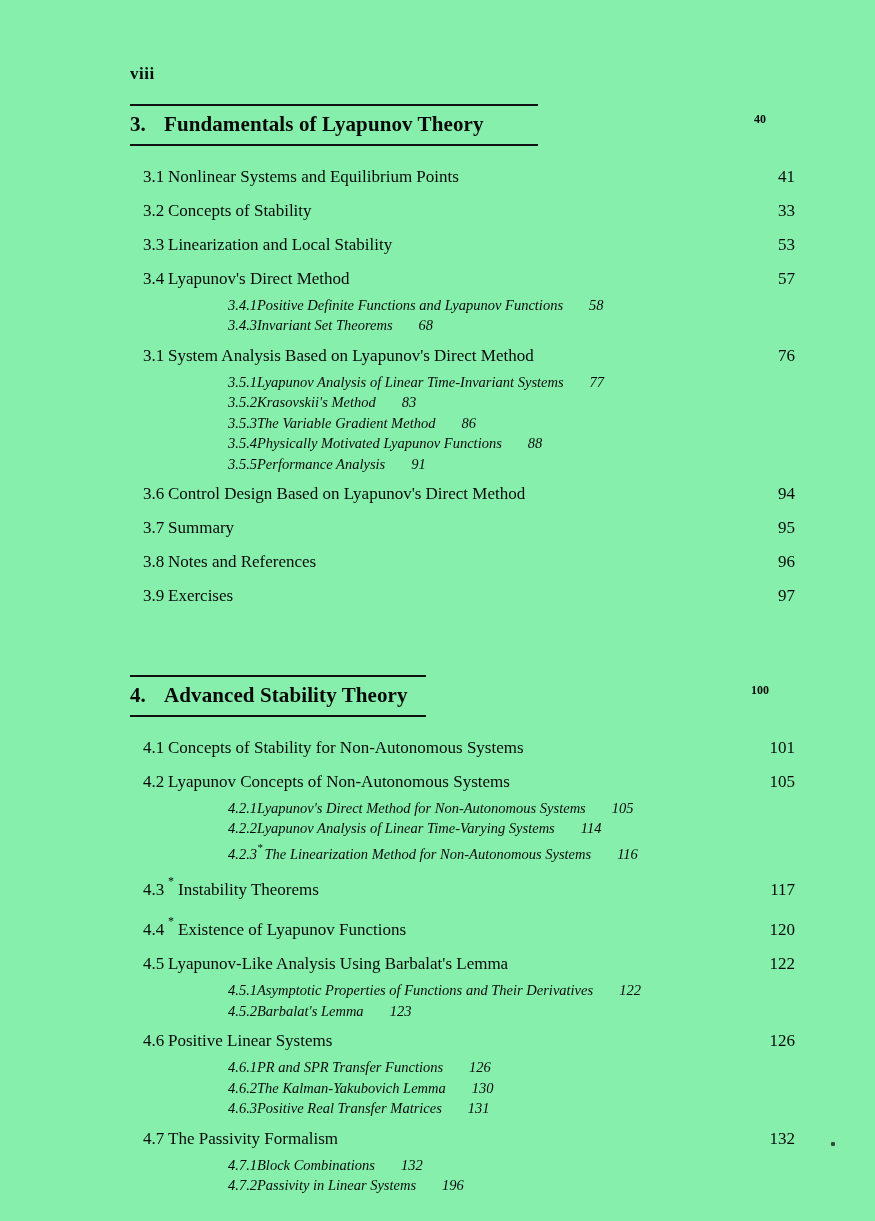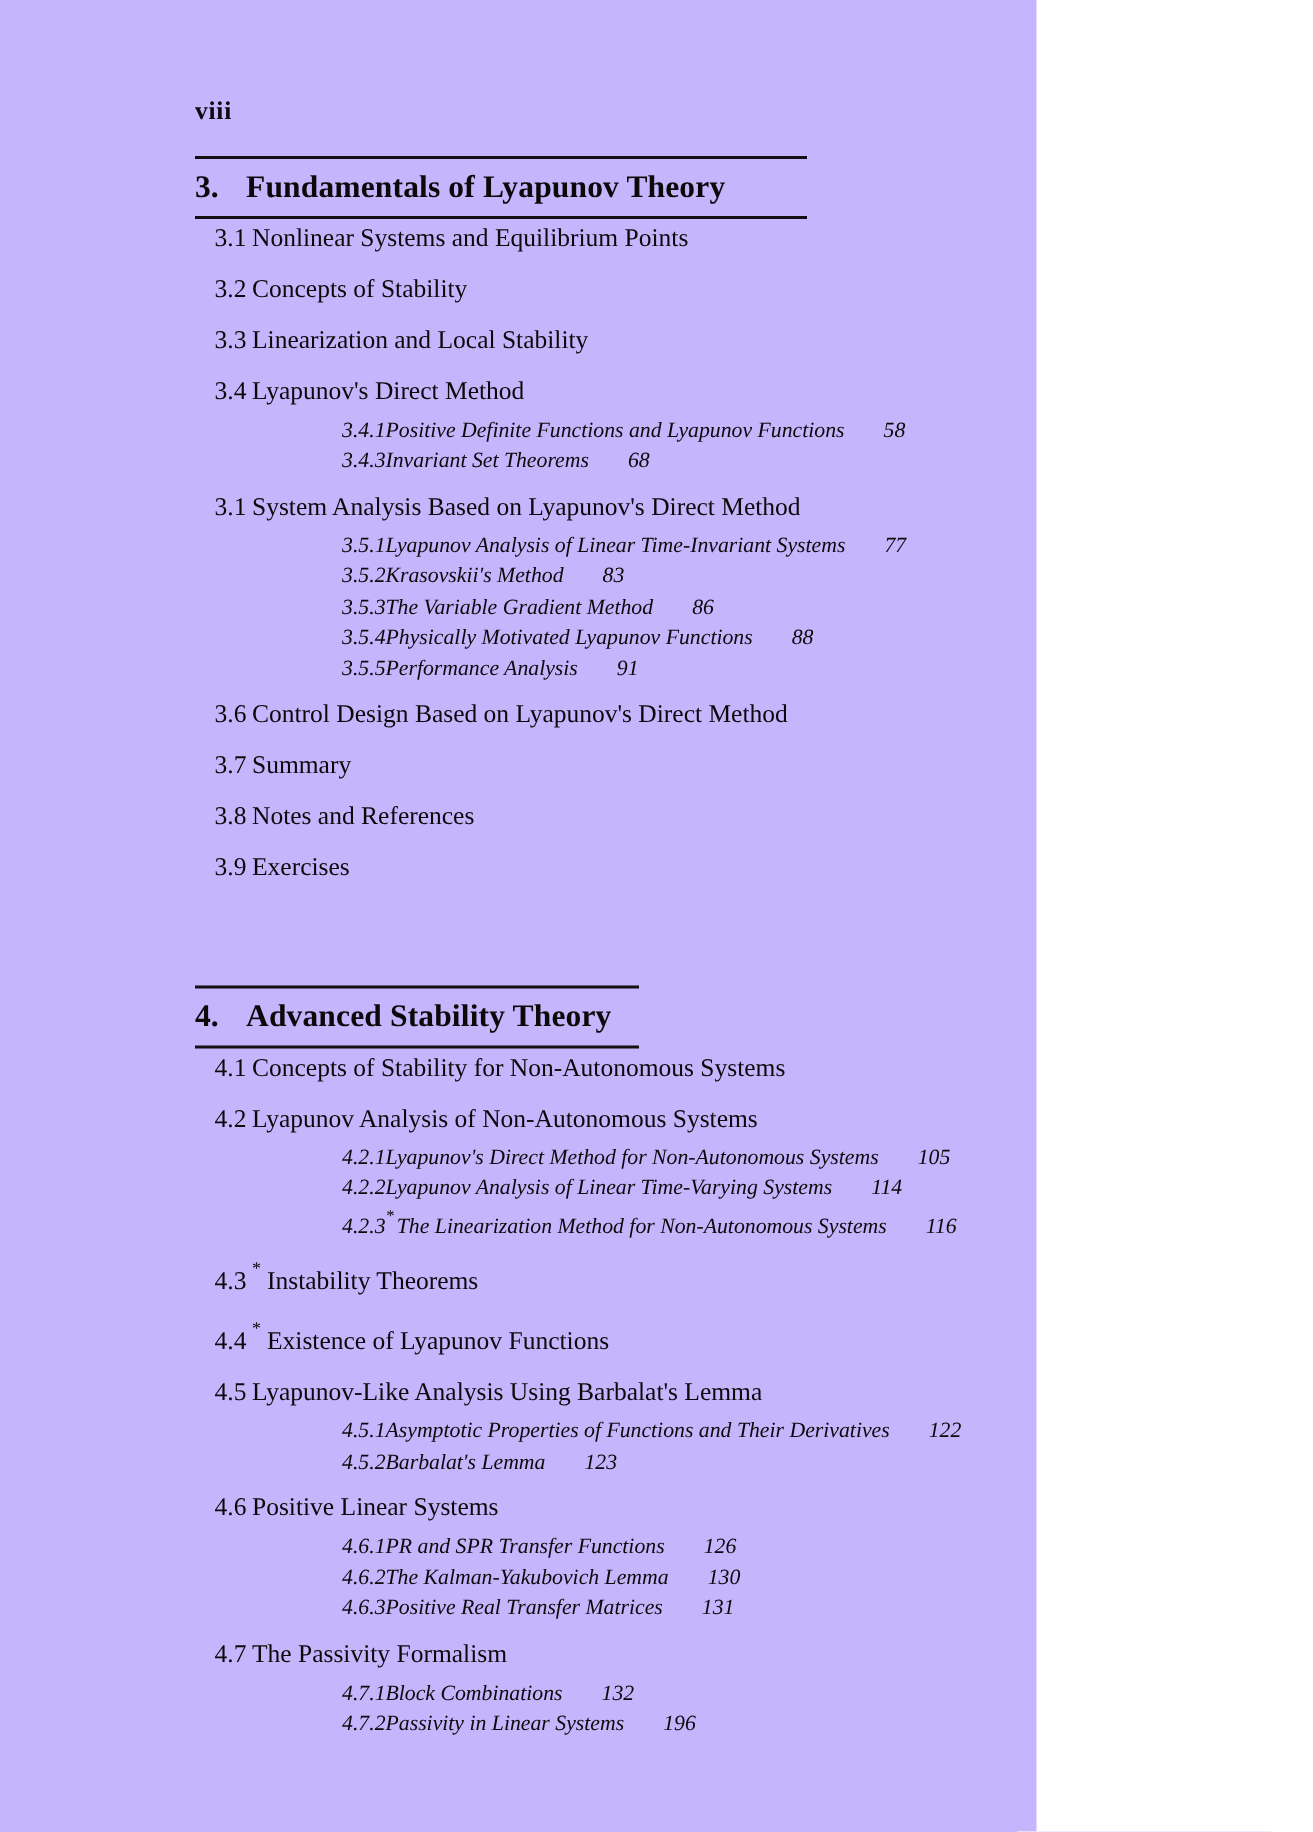--- a/index.html
+++ b/index.html
@@ -6,23 +6,23 @@
     margin: 0;
     padding: 0;
     background: #ffffff;
   }
   body {
     font-family: "Liberation Serif", "DejaVu Serif", serif;
     color: #0a0a0a;
   }
   .page {
     position: relative;
-    width: 691px;
+    width: 875px;
     height: 1221px;
-    background: #c4b5fd;
+    background: #86efac;
     overflow: hidden;
   }
 
   
   .folio {
     position: absolute;
     left: 130px;
     top: 64px;
     font-weight: bold;
     font-size: 17px;
@@ -71,21 +71,21 @@
     right: 0;
     top: 8px;
     width: 70px;
     text-align: center;
     font-weight: bold;
     font-size: 12px;
   }
 
   
   .sections {
-    margin-top: 4px;
+    margin-top: 22px;
   }
   .section-row {
     display: flex;
     align-items: baseline;
     font-size: 17px;
     line-height: 1.0;
     margin-bottom: 17px;
   }
   .section-num {
     width: 38px;
@@ -270,21 +270,21 @@
         </div>
         <div class="chapter-page">100</div>
         <div class="sections">
           <div class="section-row">
             <span class="section-num">4.1</span>
             <span class="section-title"><span>Concepts of Stability for Non-Autonomous Systems</span></span>
             <span class="section-page">101</span>
           </div>
           <div class="section-row">
             <span class="section-num">4.2</span>
-            <span class="section-title"><span>Lyapunov Analysis of Non-Autonomous Systems</span></span>
+            <span class="section-title"><span>Lyapunov Concepts of Non-Autonomous Systems</span></span>
             <span class="section-page">105</span>
           </div>
           <div class="subsections">
             <div class="sub-row">
               <span class="sub-num">4.2.1</span>
               <span class="sub-title"><span>Lyapunov's Direct Method for Non-Autonomous Systems</span></span>
               <span class="sub-page">105</span>
             </div>
             <div class="sub-row">
               <span class="sub-num">4.2.2</span>

